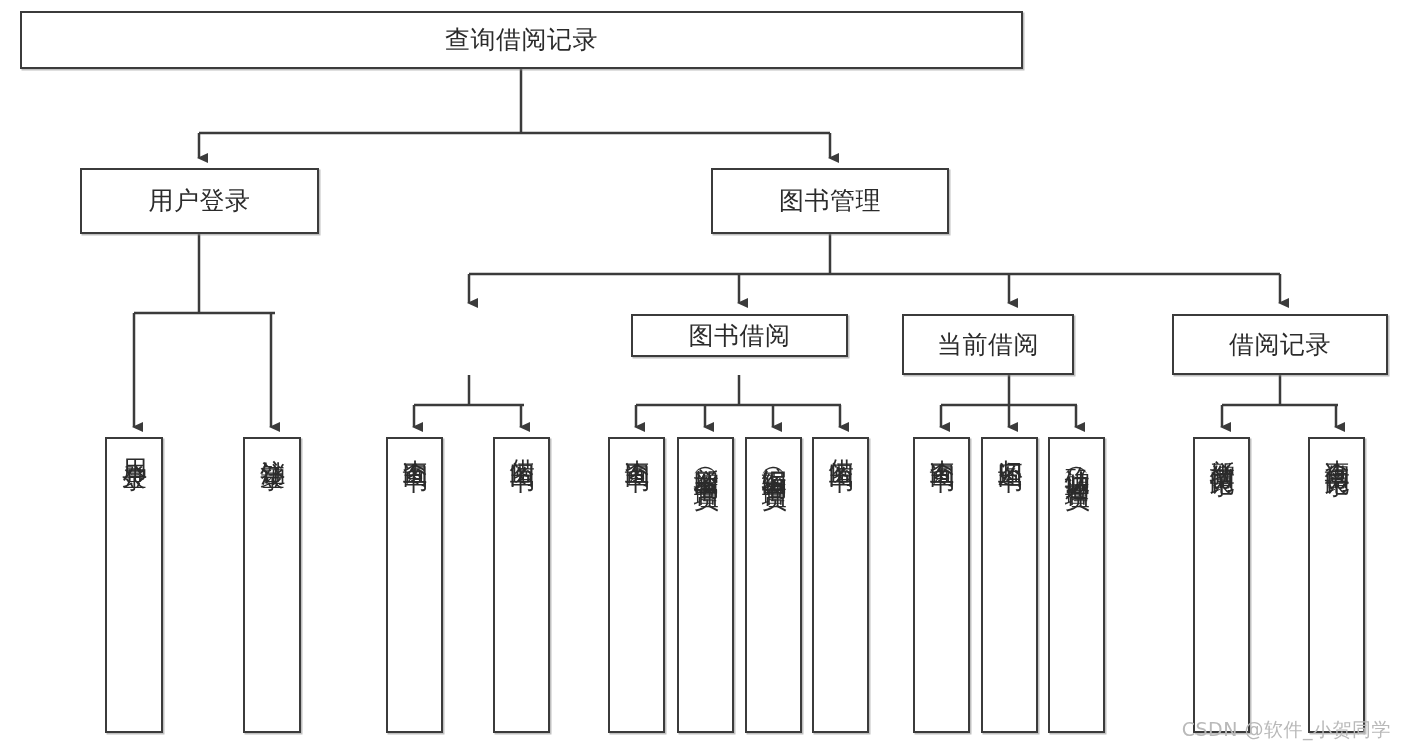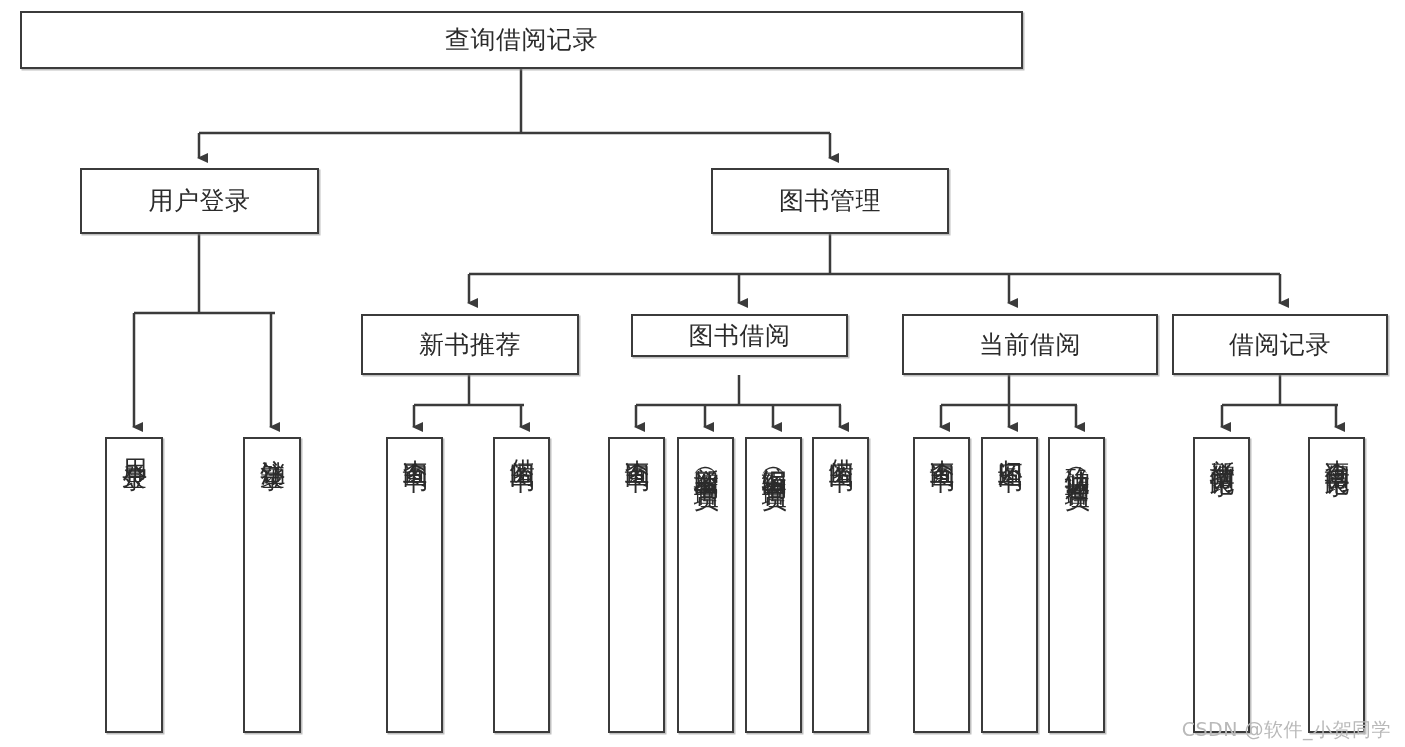--- a/index.html
+++ b/index.html
@@ -138,27 +138,24 @@
     <span class="label">查询借阅记录</span>
   </div>
 
   <div class="node h" style="left:80px; top:168px; width:239px; height:66px;">
     <span class="label">用户登录</span>
   </div>
   <div class="node h" style="left:711px; top:168px; width:238px; height:66px;">
     <span class="label">图书管理</span>
   </div>
 
-  <div class="node h" style="left:361px; top:314px; width:218px; height:61px;">
-    <span class="label">新书推荐</span>
-  </div>
   <div class="node h" style="left:631px; top:314px; width:217px; height:43px;">
     <span class="label">图书借阅</span>
   </div>
-  <div class="node h" style="left:902px; top:314px; width:256px; height:61px;">
+  <div class="node h" style="left:902px; top:314px; width:172px; height:61px;">
     <span class="label">当前借阅</span>
   </div>
   <div class="node h" style="left:1172px; top:314px; width:216px; height:61px;font-family:Liberation Serif, serif;">
     <span class="label">借阅记录</span>
   </div>
 
   <div class="node v center" style="left:105px; top:437px; width:58px; height:296px;">
     <span class="label">用户登录</span>
   </div>
   <div class="node v center" style="left:243px; top:437px; width:58px; height:296px;">

